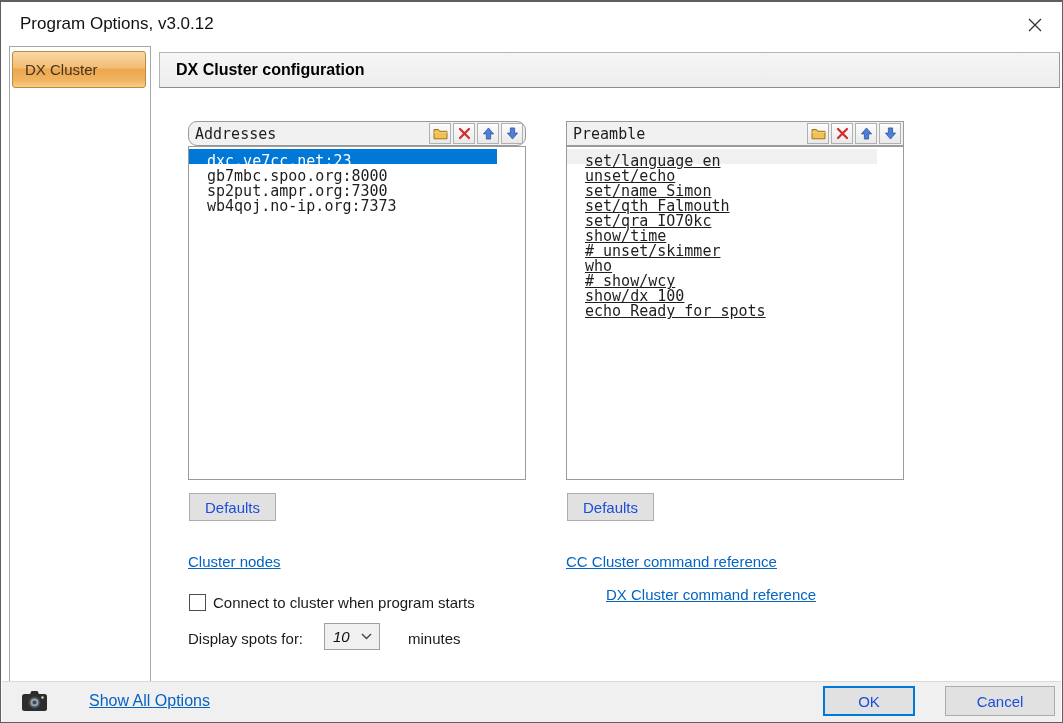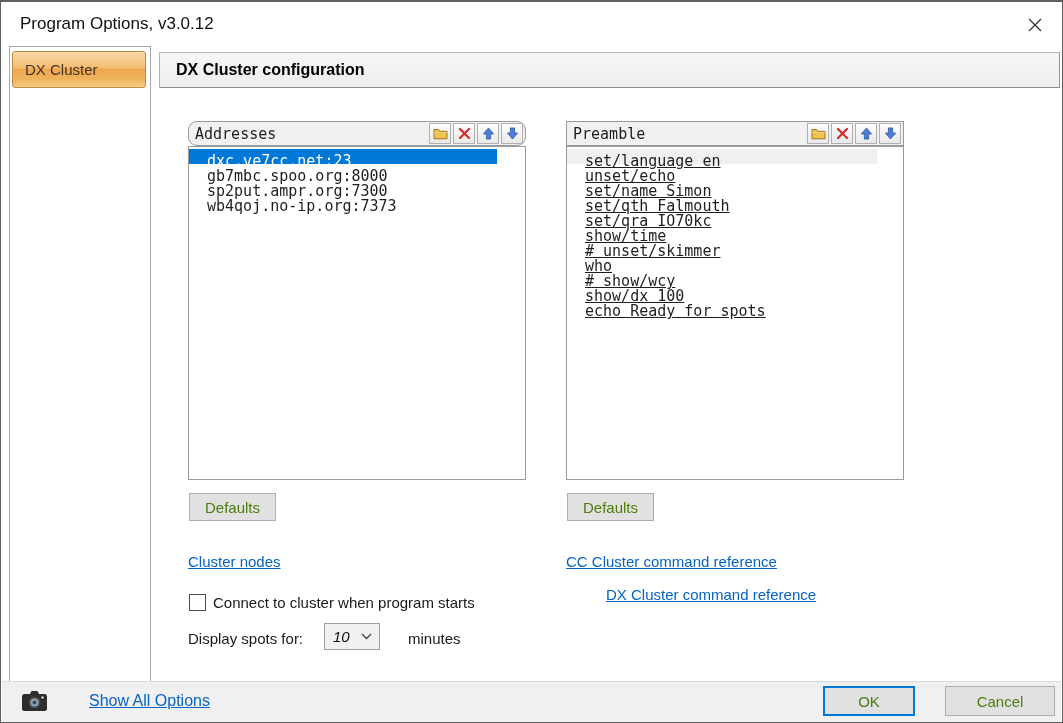--- a/index.html
+++ b/index.html
@@ -42,21 +42,21 @@
   .listbox{
     position:absolute;width:338px;height:334px;background:#fff;border:1px solid #9a9a9a;overflow:hidden;padding-top:2px;
     font-family:"DejaVu Sans Mono","Liberation Mono",monospace;font-size:15px;color:#1e1e1e;
   }
   .lrow{height:15px;line-height:24px;padding-left:18px;white-space:pre;cursor:default;}
   .lrow.sel-blue{background:#0078d7;color:#fff;width:308px;}
   .lrow.sel-gray{background:#f0f0f0;width:310px;}
   
   .btn{
     position:absolute;height:28px;background:#e1e1e1;border:1px solid #adadad;
-    font-family:"Liberation Sans",sans-serif;font-size:15px;color:#4d7c0f;cursor:pointer;
+    font-family:"Liberation Sans",sans-serif;font-size:15px;color:#1d4ed8;cursor:pointer;
     display:flex;align-items:center;justify-content:center;
   }
   .btn-defaults{width:87px;}
   .btn-ok{width:92px;height:30px;border:2px solid #0078d7;font-size:15px;}
   .btn-cancel{width:110px;height:30px;font-size:15px;}
   
   .link{position:absolute;font-size:15px;color:#0563c1;text-decoration:underline;cursor:pointer;white-space:nowrap;}
   
   .checkbox{position:absolute;width:17px;height:17px;background:#fff;border:1px solid #4d4d4d;cursor:pointer;}
   .lbl{position:absolute;font-size:15px;color:#1a1a1a;white-space:nowrap;}

